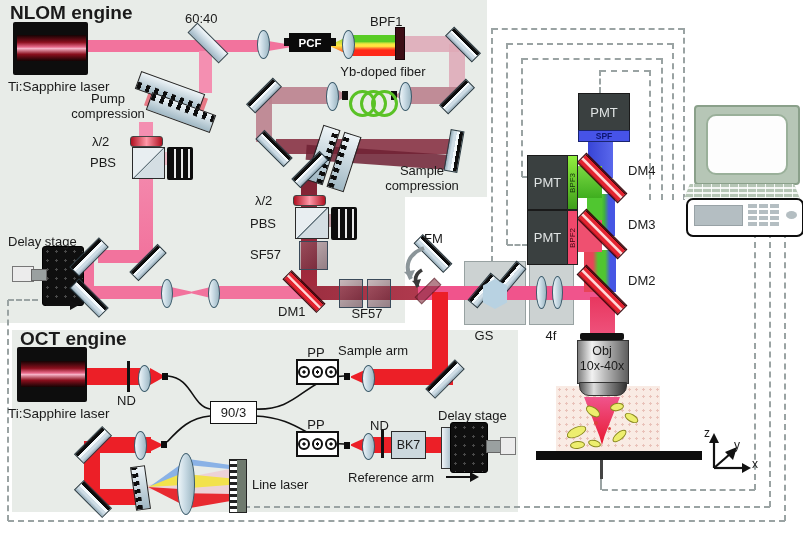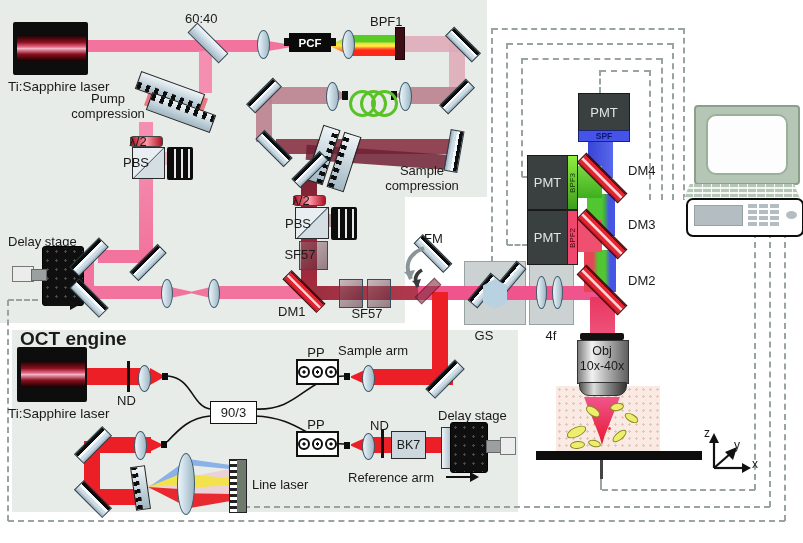--- a/index.html
+++ b/index.html
@@ -2,21 +2,21 @@
 <html><head>
 <meta charset="utf-8">
 <style>
   html,body{margin:0;padding:0;background:#fff;}
   #stage{position:relative;width:803px;height:543px;background:#ffffff;
          font-family:"Liberation Sans",sans-serif;color:#1a1a1a;overflow:hidden;}
   .abs{position:absolute;}
   .lbl{position:absolute;font-size:13px;line-height:15px;white-space:nowrap;}
   .ttl{font-size:19px;font-weight:bold;}
   .ctr{text-align:center;}
-  .rgt{text-align:center;margin-left:28px;}
+  .rgt{text-align:left;}
   .panel{position:absolute;background:#e8ece8;}
   .mir{position:absolute;background:linear-gradient(to bottom,#0d0d0d 0 30%,#f3f8fb 30% 52%,#cfdde6 52% 72%,#93acba 100%);border:1px solid #2a3a42;}
   .bsp{position:absolute;background:linear-gradient(to bottom,#f3f8fb,#cfdde6 45%,#9fb6c4);border:1.5px solid #3a4a52;}
   .dm{position:absolute;background:linear-gradient(to bottom,#4a060c 0 12%,#e32430 12% 36%,#ffd6d6 44% 58%,#e32430 66% 86%,#7a060e 100%);border:1px solid #330409;}
   .lens{position:absolute;background:linear-gradient(to right,#eef5f8 0%,#c8dae4 45%,#9cb6c2 100%);border:1px solid #3a5a6a;border-radius:50%;}
   .grate{position:absolute;background:linear-gradient(to bottom,#eef4f7,#a0b8c4);border:1px solid #222;}
   .teeth{position:absolute;left:0;width:100%;height:7px;background:repeating-linear-gradient(90deg,#0d0d0d 0 4px,transparent 4px 9px);}
   .teethv{position:absolute;top:0;height:100%;width:6px;background:repeating-linear-gradient(0deg,#0d0d0d 0 4px,transparent 4px 8px);}
   .pbs{position:absolute;background:linear-gradient(135deg,#e8eef1 49%,#66777f 49.5% 51.5%,#d4dee3 52%);border:1.5px solid #2a2a2a;}
   .dump{position:absolute;background:repeating-linear-gradient(90deg,#0c0c0c 0 5px,#e8e8e8 5px 7px);border:2px solid #0c0c0c;border-radius:2px;}
@@ -325,23 +325,25 @@
   <div class="mir" style="left:73px;top:438px;width:38px;height:12px;transform:rotate(-45deg);"></div>
   <div class="mir" style="left:73px;top:492px;width:38px;height:12px;transform:rotate(45deg);"></div>
   <div class="grate" style="left:133px;top:466px;width:13px;height:42px;transform:rotate(-8deg);">
       <div class="teethv" style="left:0;"></div>
     </div>
   <div class="lens" style="left:177px;top:453px;width:16px;height:60px;"></div>
   <div class="abs" style="left:229px;top:459px;width:16px;height:52px;background:#6f7a6e;border:1px solid #222;">
       <div class="abs" style="left:0;top:0;width:7px;height:100%;background:repeating-linear-gradient(0deg,#fff 0 3px,#222 3px 6px);"></div>
     </div>
 
+  <div class="lbl ttl" style="left:10px;top:5px;">NLOM engine</div>
   <div class="lbl" style="left:8px;top:79px;font-size:13.5px;">Ti:Sapphire laser</div>
   <div class="lbl" style="left:185px;top:11px;">60:40</div>
   <div class="lbl" style="left:370px;top:14px;">BPF1</div>
+  <div class="lbl ctr" style="left:318px;top:64px;width:130px;">Yb-doped fiber</div>
   <div class="lbl ctr" style="left:52px;top:91px;width:112px;"><span>Pump</span><br><span>compression</span></div>
   <div class="lbl rgt" style="left:92px;top:134px;width:36px;">λ/2</div>
   <div class="lbl rgt" style="left:90px;top:155px;width:36px;">PBS</div>
   <div class="lbl ctr" style="left:366px;top:163px;width:112px;"><span>Sample</span><br><span>compression</span></div>
   <div class="lbl rgt" style="left:255px;top:193px;width:36px;">λ/2</div>
   <div class="lbl rgt" style="left:250px;top:216px;width:40px;">PBS</div>
   <div class="lbl rgt" style="left:250px;top:247px;width:44px;">SF57</div>
   <div class="lbl" style="left:8px;top:234px;">Delay stage</div>
   <div class="lbl" style="left:278px;top:304px;">DM1</div>
   <div class="lbl ctr" style="left:336px;top:306px;width:62px;">SF57</div>

